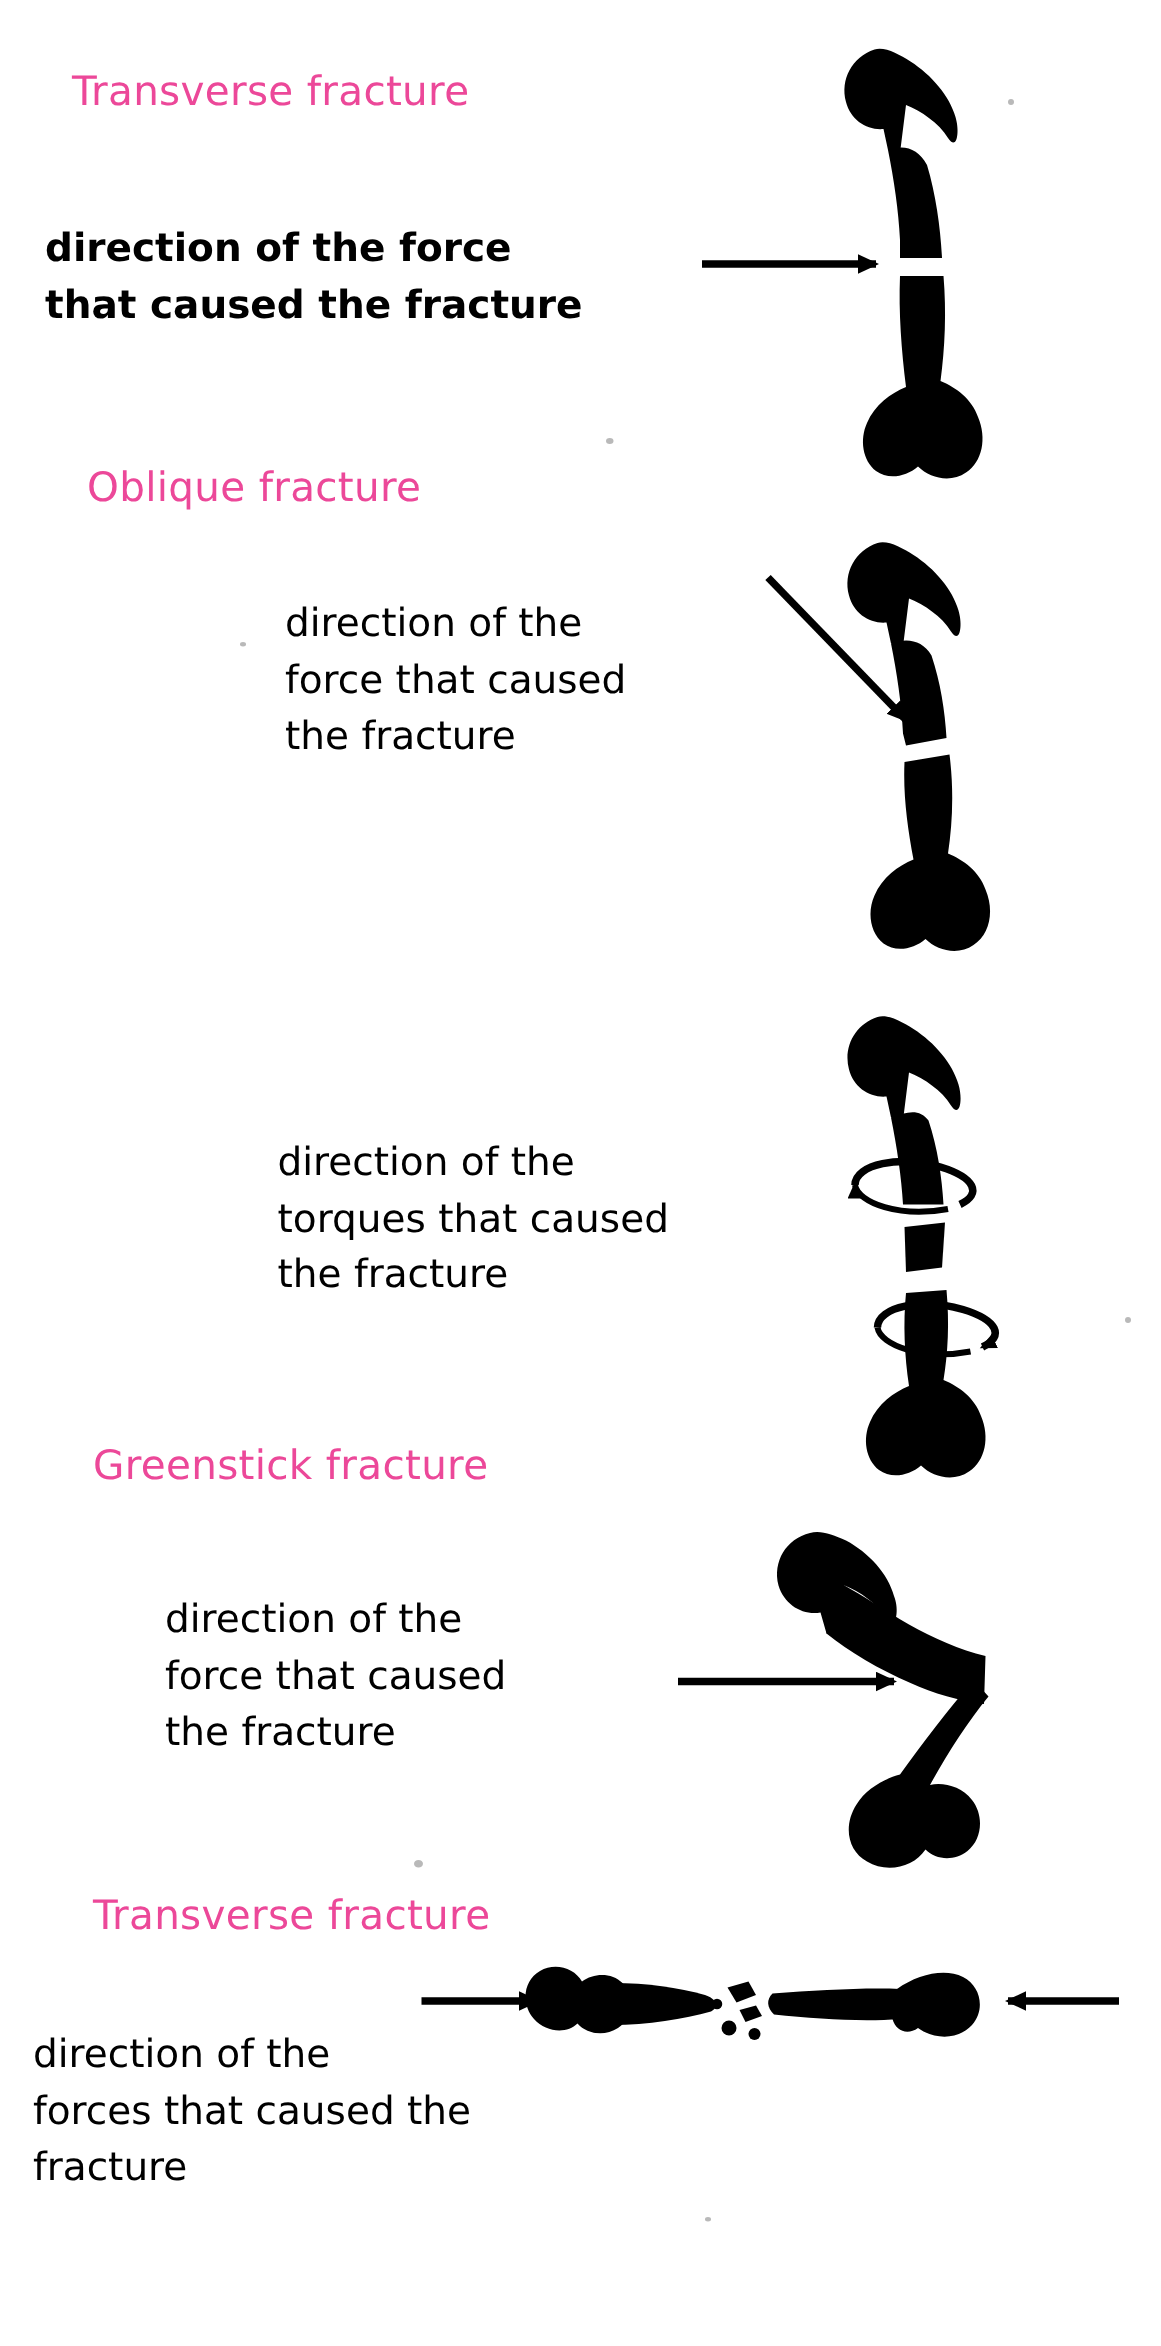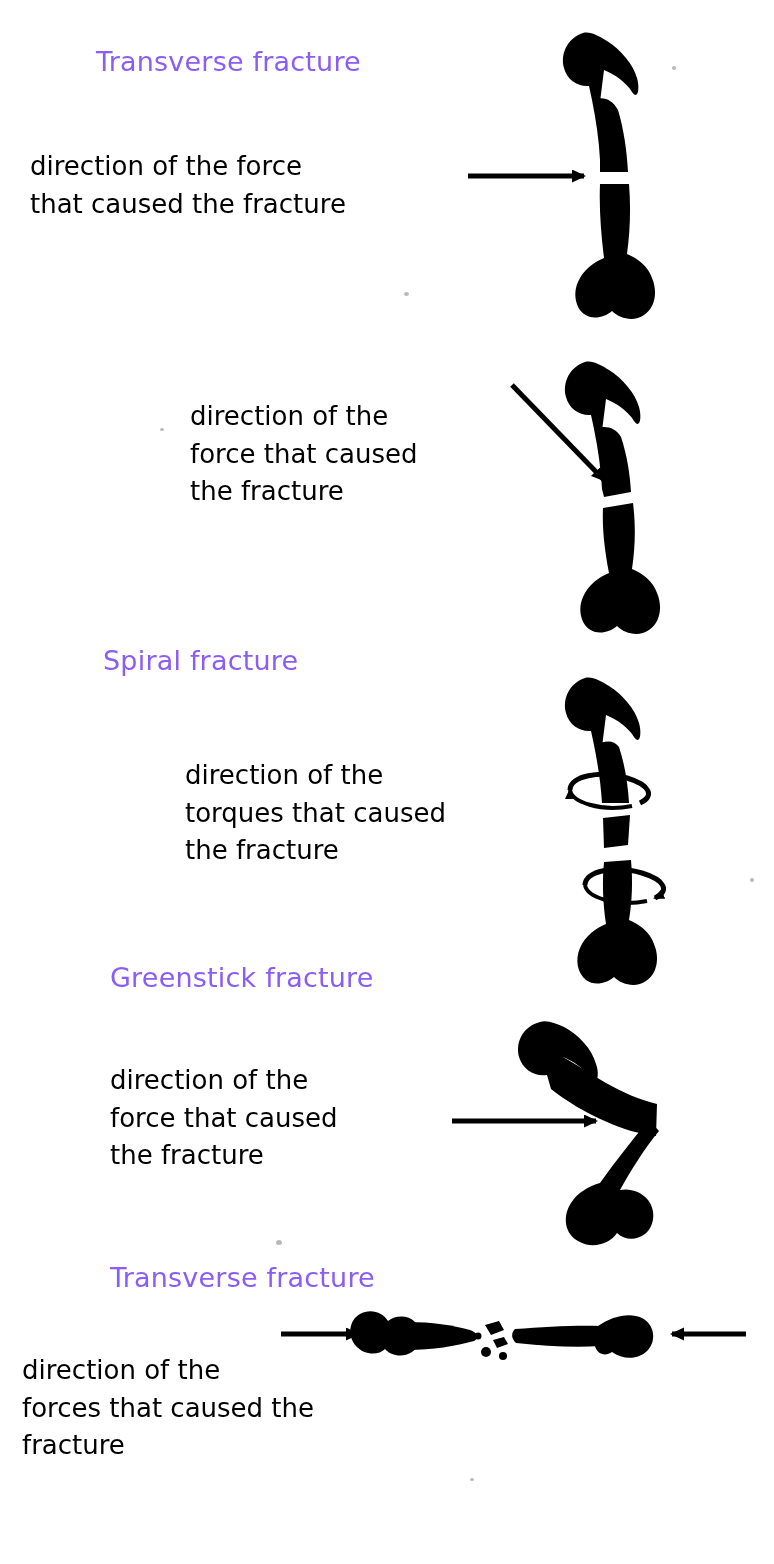--- a/index.html
+++ b/index.html
@@ -19,24 +19,23 @@
     position: absolute;
     left: 0;
     top: 0;
     width: 774px;
     height: 1564px;
   }
   .title {
     position: absolute;
     font-size: 27px;
     font-family: "DejaVu Sans", sans-serif;
-    color: #8b5cf6;
+    color: #ec4899;
     white-space: nowrap;
     letter-spacing: 0.2px;
-    margin-left: 48px;
   }
   .caption {
     position: absolute;
     font-size: 26px;
     font-family: "DejaVu Sans", sans-serif;
     color: #000;
     line-height: 1.45;
     white-space: pre-line;
   }
   .arrow-layer {
@@ -52,28 +51,28 @@
     background: #b9b9b9;
     border-radius: 50%;
   }
 </style>
 </head>
 <body>
 
 <div class="diagram">
 
   <div class="title" style="left:48px; top:46px;">Transverse fracture</div>
-  <div class="caption" style="left:30px; top:148px;">direction of the force
+  <div class="caption" style="left:30px; top:148px;font-weight:bold;">direction of the force
 that caused the fracture</div>
 
+  <div class="title" style="left:58px; top:310px;">Oblique fracture</div>
   <div class="caption" style="left:190px; top:398px;">direction of the
 force that caused
 the fracture</div>
 
-  <div class="title" style="left:55px; top:645px;">Spiral fracture</div>
   <div class="caption" style="left:185px; top:757px;">direction of the
 torques that caused
 the fracture</div>
 
   <div class="title" style="left:62px; top:962px;text-align:right;">Greenstick fracture</div>
   <div class="caption" style="left:110px; top:1062px;">direction of the
 force that caused
 the fracture</div>
 
   <div class="title" style="left:62px; top:1262px;">Transverse fracture</div>

